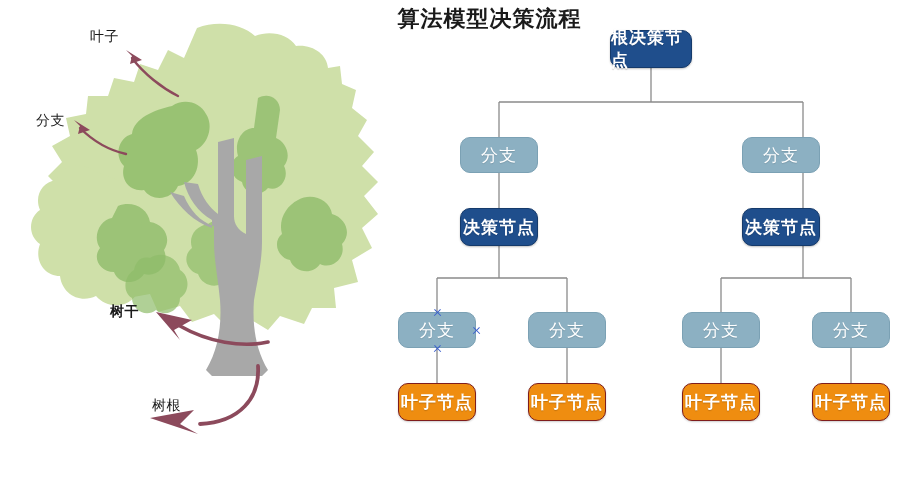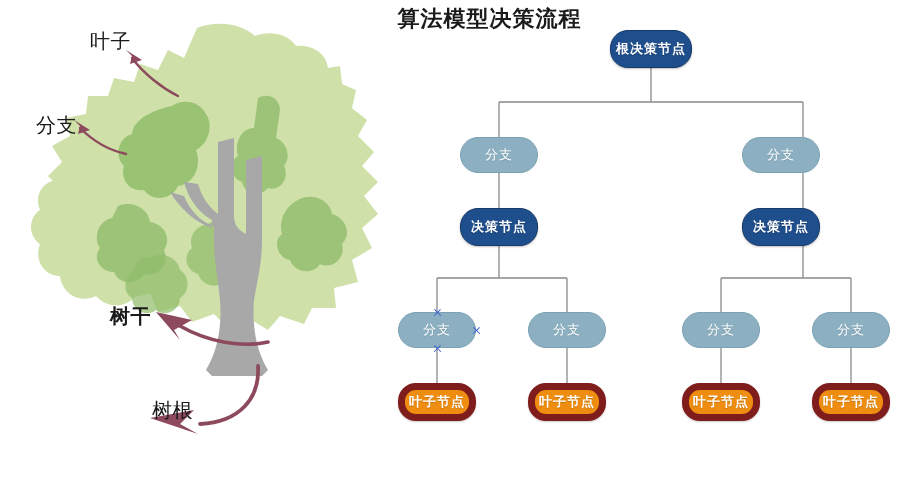--- a/index.html
+++ b/index.html
@@ -23,60 +23,60 @@
     padding-left:38px;
     box-sizing:border-box;
   }
 
   
   #tree-art{position:absolute;left:10px;top:10px;width:370px;height:440px;}
 
   
   .annot{
     position:absolute;
-    font-size:20px;
+    font-size:14px;
     color:#1a1a1a;
     white-space:nowrap;
     letter-spacing:.5px;
   }
   #annot-leaf{left:78px;top:28px;}
   #annot-branch{left:24px;top:112px;}
   #annot-trunk{left:98px;top:303px;font-weight:bold;}
   #annot-root{left:100px;top:397px;margin-left:40px;}
 
   
   #flow{position:absolute;left:370px;top:0;width:547px;height:500px;}
 
   .node{
     position:absolute;
     box-sizing:border-box;
     display:flex;
     align-items:center;
     justify-content:center;
-    font-size:13px;
+    font-size:17px;
     font-weight:700;
     color:#ffffff;
     letter-spacing:1px;
-    border-radius:18px;
+    border-radius:10px;
     text-shadow:0 1px 1px rgba(0,0,0,.18);
   }
   .node.root,.node.decision{
     background:#1f4e8c;
     border:1.5px solid #153a6b;
     box-shadow:0 1px 2px rgba(0,0,0,.25);
   }
   .node.branch{
     background:#8cb0c2;
     border:1px solid #7ba1b4;
     font-weight:400;
     text-shadow:0 1px 1px rgba(0,0,0,.12);
   }
   .node.leaf{
     background:#ef8d10;
-    border:7px solid #7f1d1d;
+    border:1px solid #7f1d1d;
     box-shadow:0 1px 2px rgba(0,0,0,.2);
   }
 
   
   .handle{
     position:absolute;
     width:9px;height:9px;
     pointer-events:auto;
   }
   .handle:before,.handle:after{

